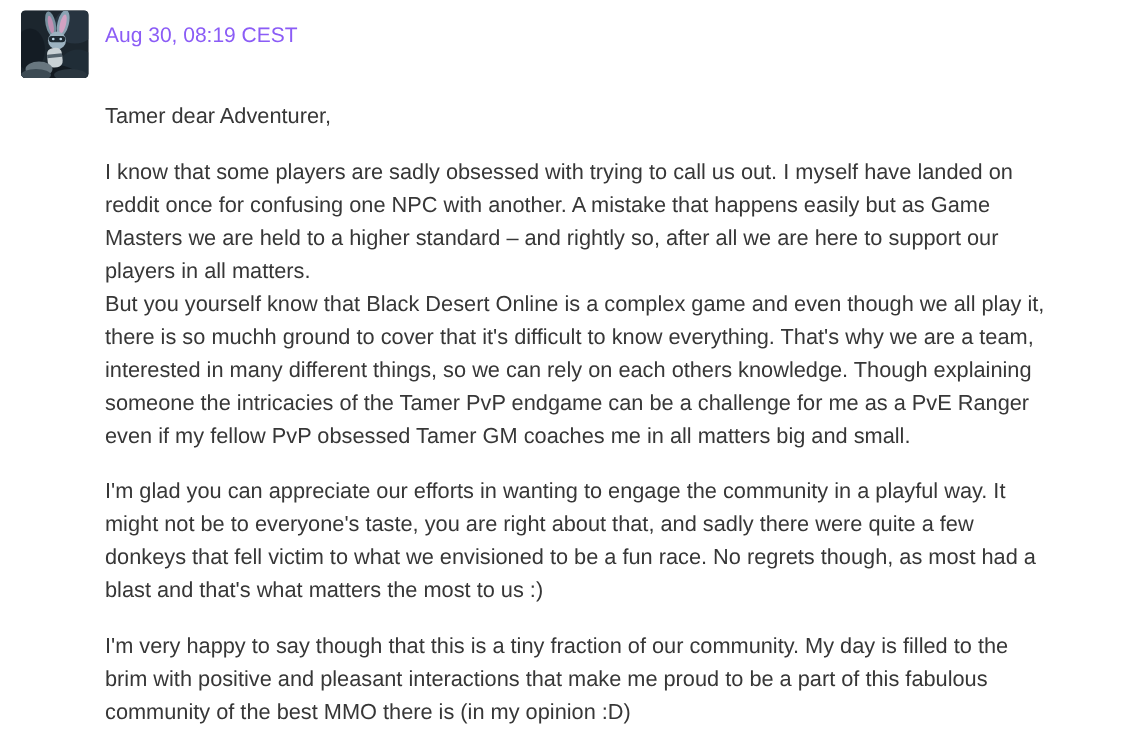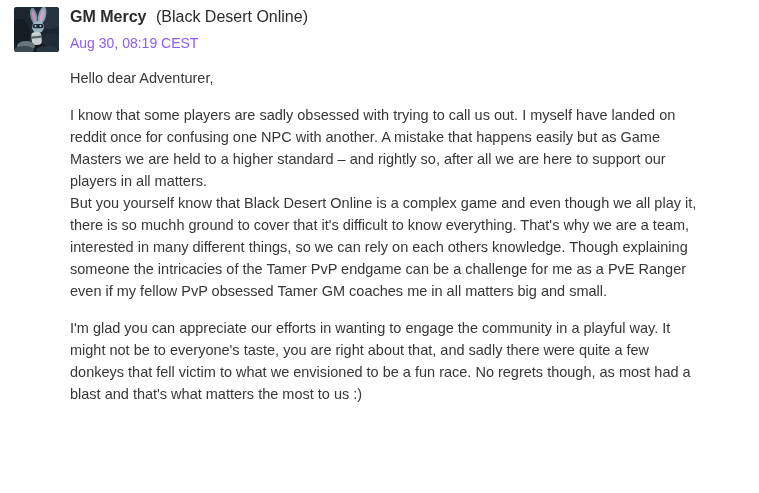--- a/index.html
+++ b/index.html
@@ -97,37 +97,36 @@
         <rect x="17.5" y="29" width="10" height="2.4" fill="#55636d"></rect>
       </g>
 
       <ellipse cx="12" cy="39" rx="9" ry="5" fill="#68767f"></ellipse>
       <ellipse cx="10" cy="43" rx="10" ry="4" fill="#3c4a53"></ellipse>
       <ellipse cx="33" cy="43" rx="11" ry="4" fill="#2a363f"></ellipse>
     </svg>
   </div>
 
   <div class="comment-header">
-    <div class="author-line">
-      <span class="author-name">GM Mercy</span>
-      <span class="author-org">(Black Desert Online)</span>
-    </div>
     <div class="timestamp">Aug 30, 08:19 CEST</div>
   </div>
 
   <div class="comment-body">
-    <p>Hello dear Adventurer,</p>
+    <p>Tamer dear Adventurer,</p>
     <p>I know that some players are sadly obsessed with trying to call us out. I myself have landed on
 reddit once for confusing one NPC with another. A mistake that happens easily but as Game
 Masters we are held to a higher standard – and rightly so, after all we are here to support our
 players in all matters.
 But you yourself know that Black Desert Online is a complex game and even though we all play it,
 there is so muchh ground to cover that it's difficult to know everything. That's why we are a team,
 interested in many different things, so we can rely on each others knowledge. Though explaining
 someone the intricacies of the Tamer PvP endgame can be a challenge for me as a PvE Ranger
 even if my fellow PvP obsessed Tamer GM coaches me in all matters big and small.</p>
     <p>I'm glad you can appreciate our efforts in wanting to engage the community in a playful way. It
 might not be to everyone's taste, you are right about that, and sadly there were quite a few
 donkeys that fell victim to what we envisioned to be a fun race. No regrets though, as most had a
 blast and that's what matters the most to us :)</p>
+    <p>I'm very happy to say though that this is a tiny fraction of our community. My day is filled to the
+brim with positive and pleasant interactions that make me proud to be a part of this fabulous
+community of the best MMO there is (in my opinion :D)</p>
   </div>
 
 </div>
 
 </body></html>

